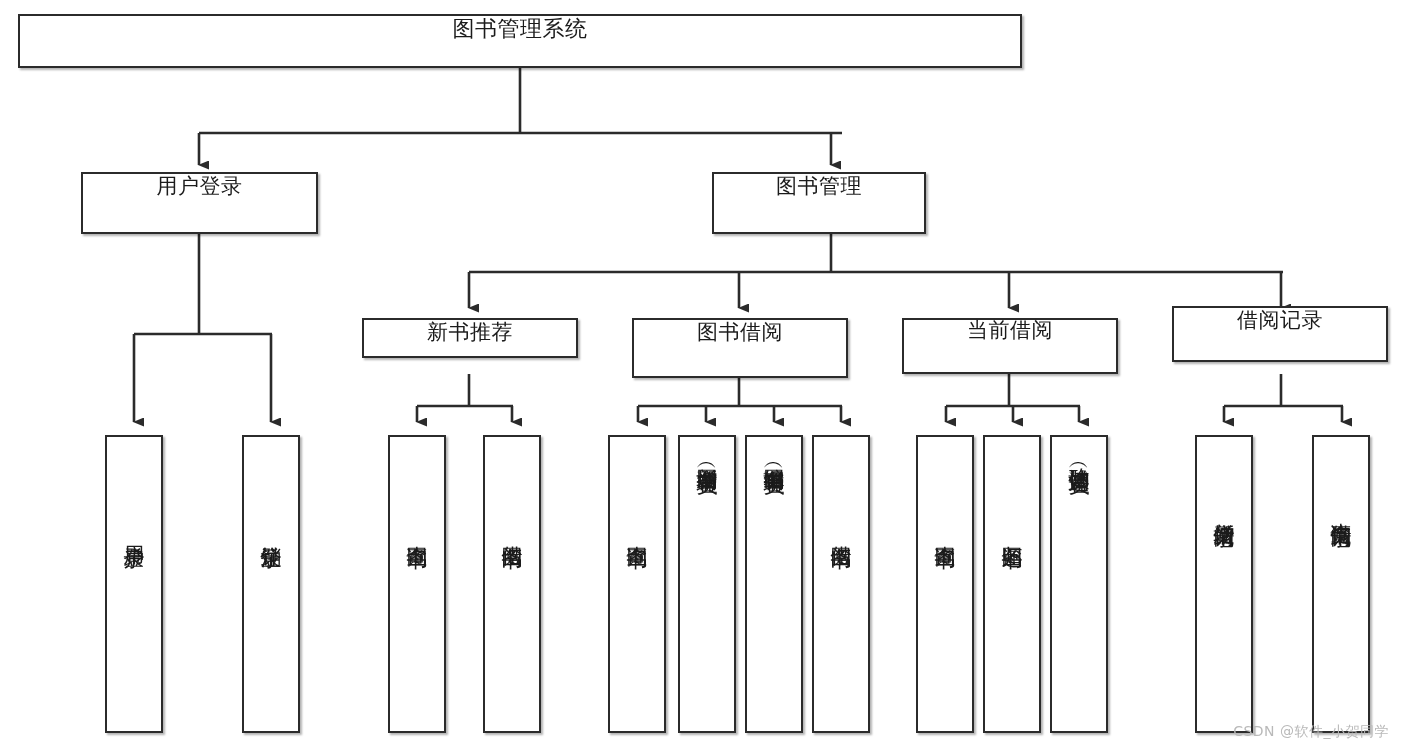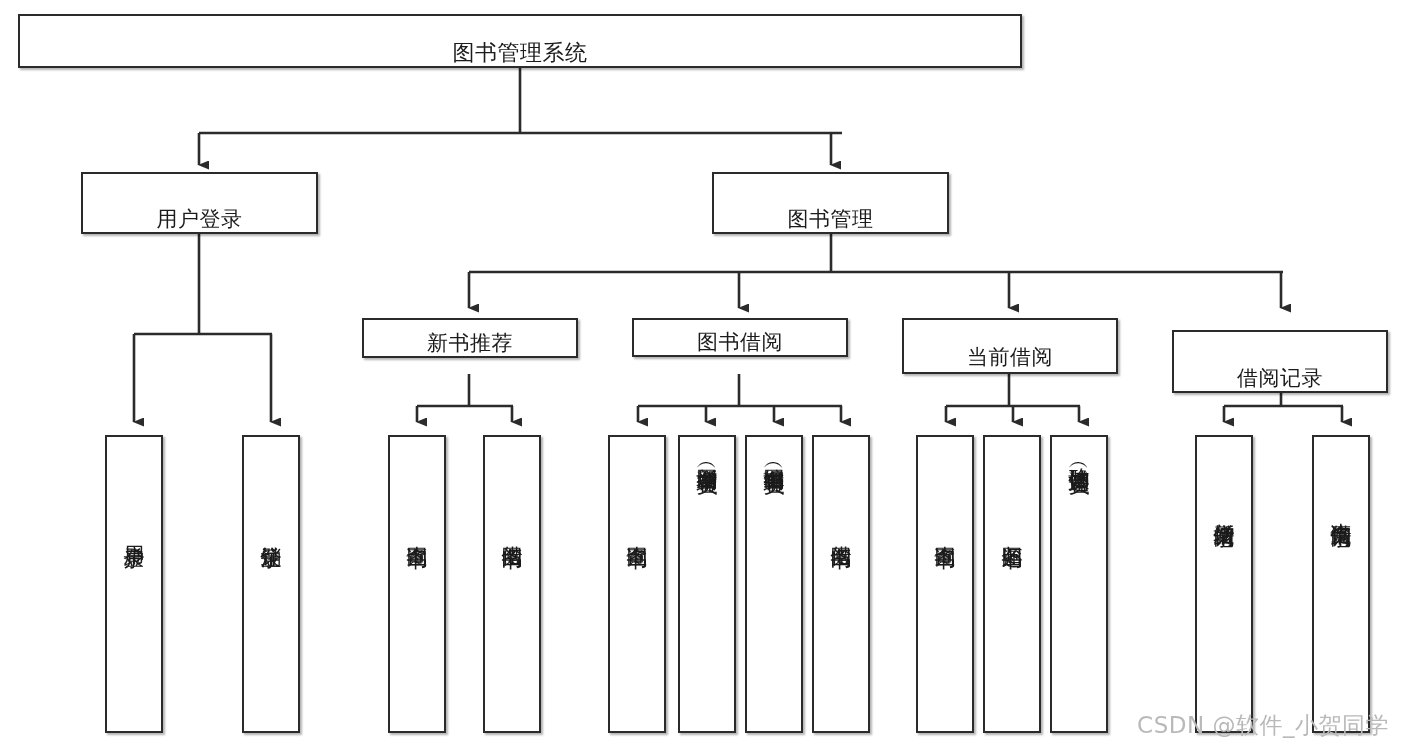--- a/index.html
+++ b/index.html
@@ -24,21 +24,21 @@
     width: 1405px;
     height: 747px;
   }
   .node {
     position: absolute;
     box-sizing: border-box;
     background: #ffffff;
     border: 2.2px solid #2b2b2b;
     box-shadow: 2px 2px 2px rgba(0,0,0,0.30);
     display: flex;
-    align-items: flex-end;
+    align-items: flex-start;
     justify-content: center;
     z-index: 3;
   }
   .node-label {
     color: #1b1b1b;
     text-align: center;
     line-height: 1.18;
     letter-spacing: 0.5px;
     white-space: nowrap;
   }
@@ -62,21 +62,21 @@
   .node.vertical.mid .node-label {
     margin-top: 55px;
   }
   .node.vertical.mid2 .node-label {
     margin-top: 78px;
   }
   #watermark {
     position: absolute;
     right: 16px;
     bottom: 6px;
-    font-size: 23px;
+    font-size: 14px;
     color: #b9b9b9;
     letter-spacing: 0.5px;
     z-index: 6;
     white-space: nowrap;
   }
 </style>
 </head>
 <body>
 
 <div id="diagram-canvas">
@@ -131,34 +131,34 @@
     </g>
   </svg>
 
   <div class="node root horizontal" style="left:18px; top:14px; width:1004px; height:54px;">
     <span class="node-label">图书管理系统</span>
   </div>
 
   <div class="node horizontal" style="left:81px; top:172px; width:237px; height:62px;">
     <span class="node-label">用户登录</span>
   </div>
-  <div class="node horizontal" style="left:712px; top:172px; width:237px; height:62px;">
+  <div class="node horizontal" style="left:712px; top:172px; width:214px; height:62px;">
     <span class="node-label">图书管理</span>
   </div>
 
   <div class="node horizontal" style="left:362px; top:318px; width:216px; height:40px;">
     <span class="node-label">新书推荐</span>
   </div>
-  <div class="node horizontal" style="left:632px; top:318px; width:216px; height:39px;">
+  <div class="node horizontal" style="left:632px; top:318px; width:216px; height:60px;">
     <span class="node-label">图书借阅</span>
   </div>
   <div class="node horizontal" style="left:902px; top:318px; width:216px; height:56px;font-family:Liberation Mono, monospace;">
     <span class="node-label">当前借阅</span>
   </div>
-  <div class="node horizontal" style="left:1172px; top:330px; width:216px; height:63px;">
+  <div class="node horizontal" style="left:1172px; top:306px; width:216px; height:56px;">
     <span class="node-label">借阅记录</span>
   </div>
 
   <div class="node vertical mid2" style="left:105px; top:435px; width:58px; height:298px;">
     <span class="node-label">用户登录</span>
   </div>
   <div class="node vertical mid2" style="left:242px; top:435px; width:58px; height:298px;">
     <span class="node-label">注销登录</span>
   </div>
 

